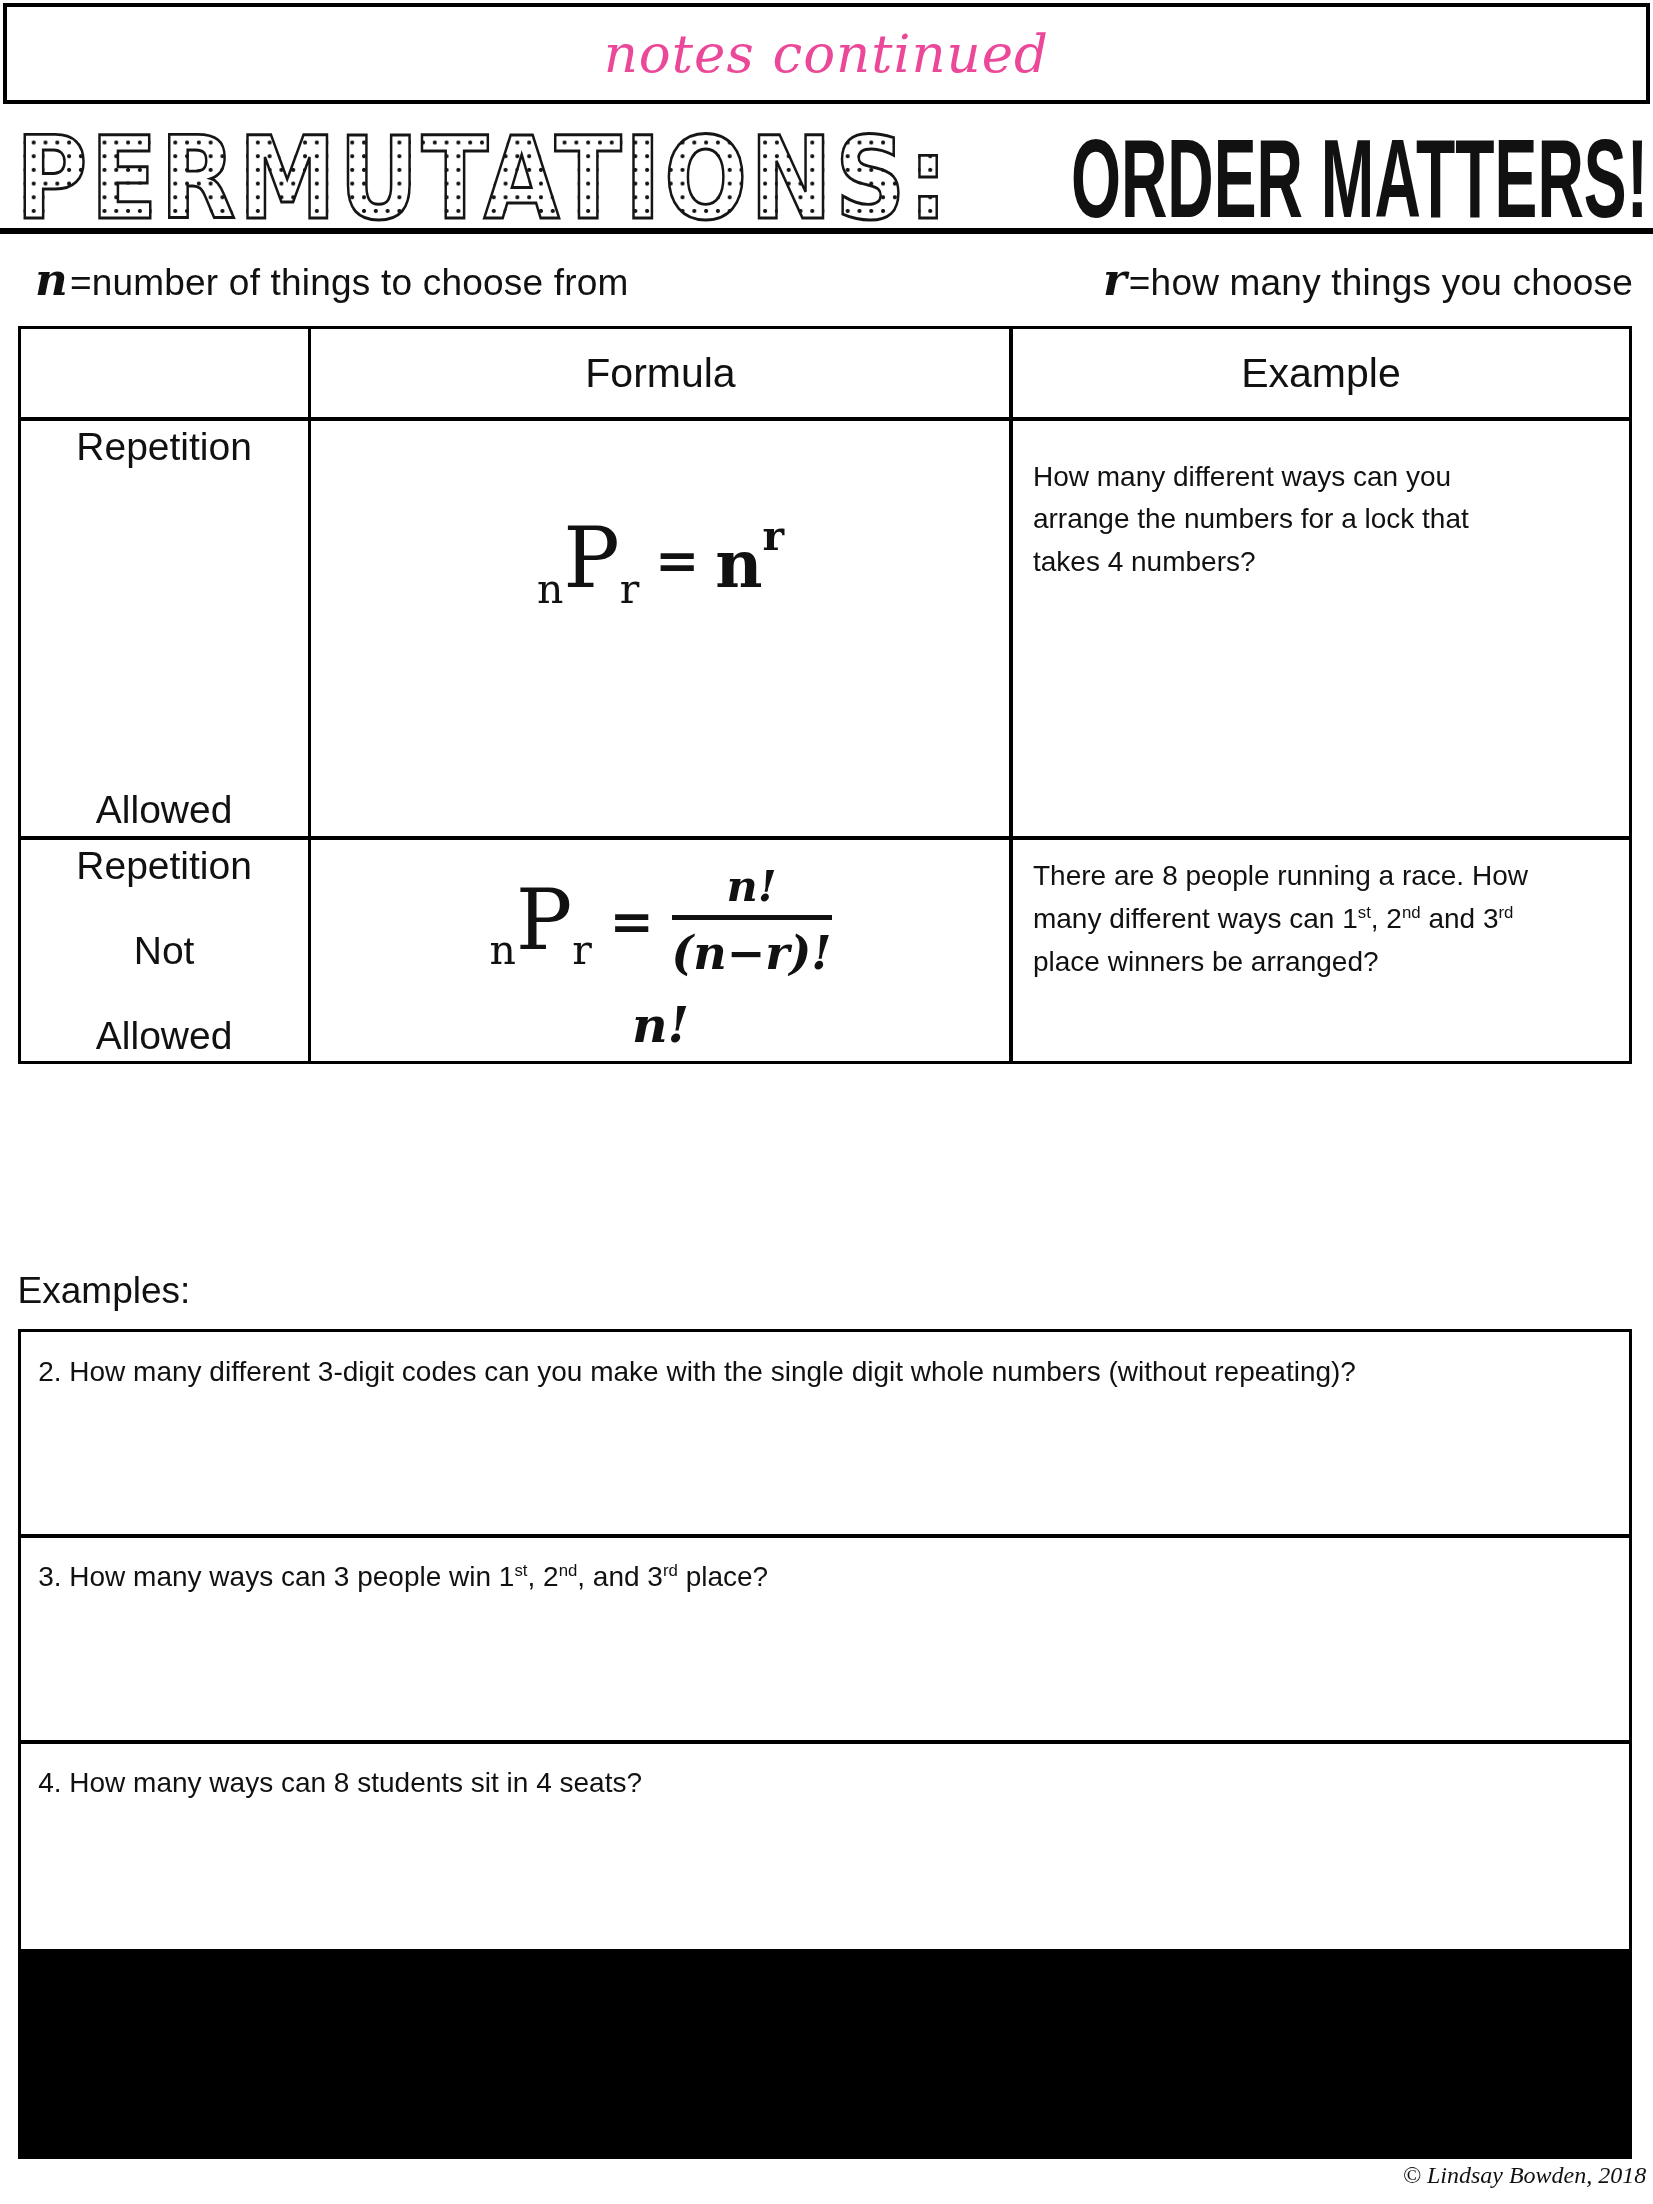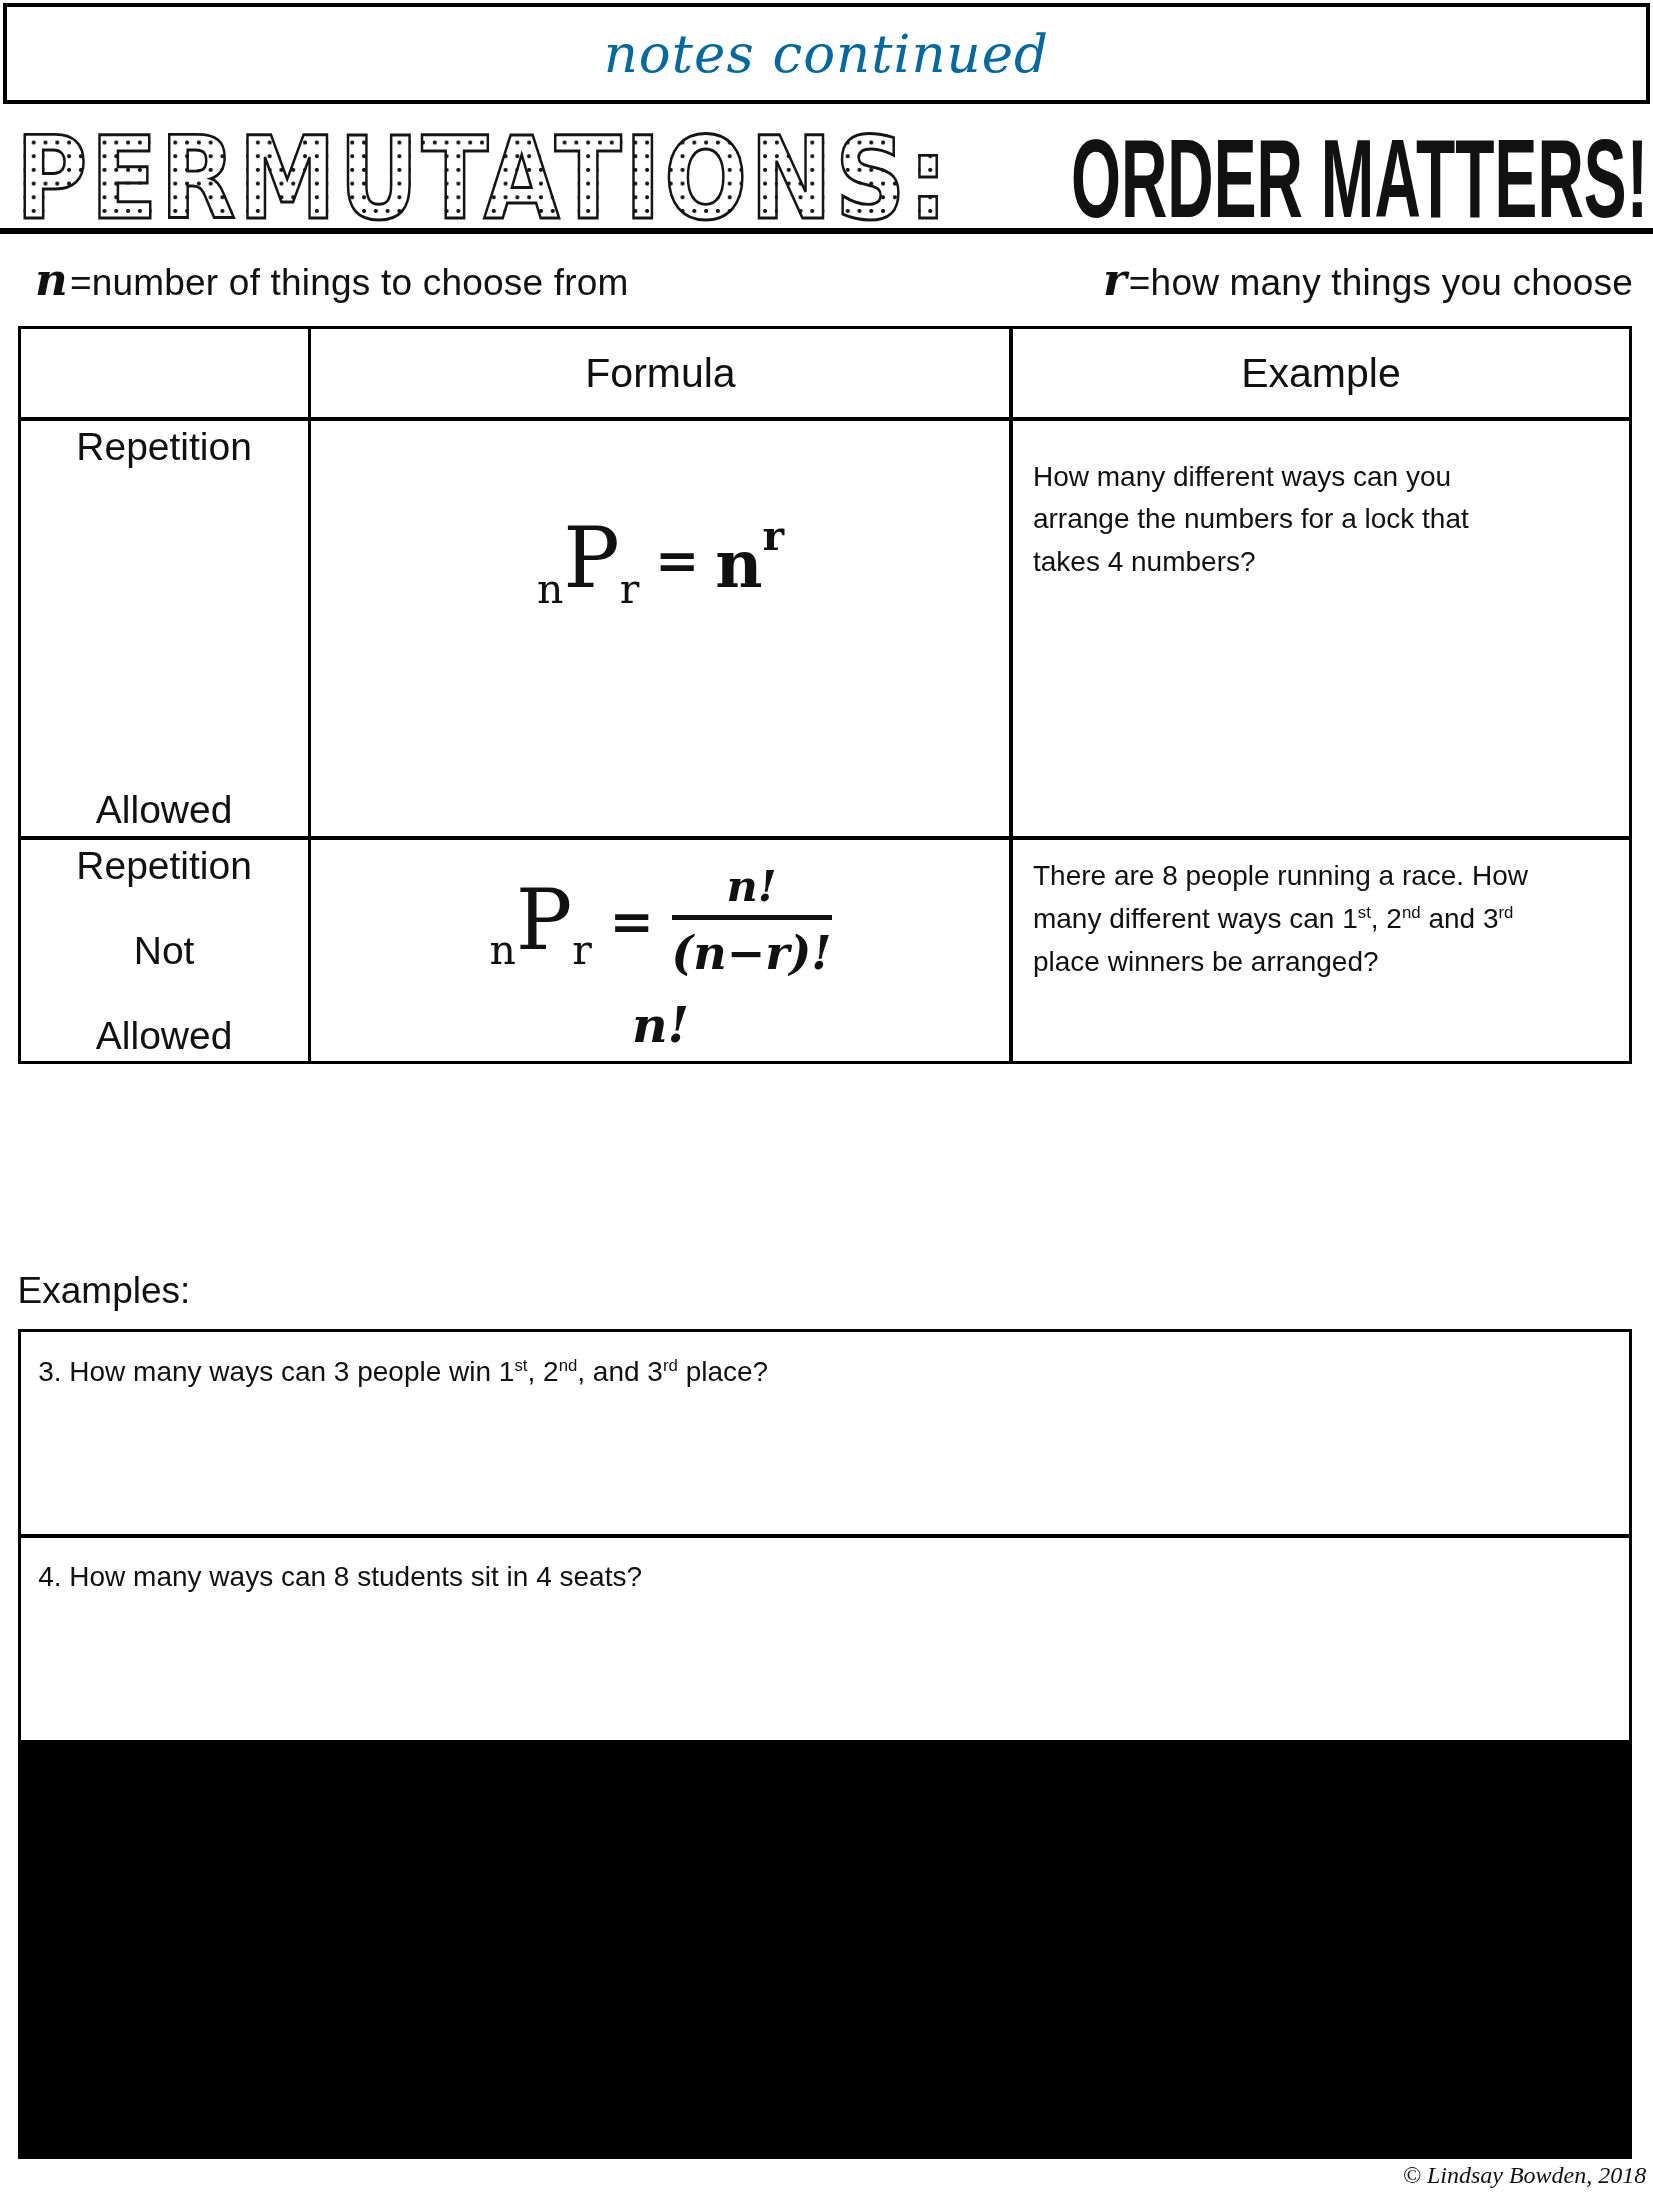--- a/index.html
+++ b/index.html
@@ -11,21 +11,21 @@
   }
 
   
   .notes-box {
     position:absolute; left:2.9px; top:2.9px; width:1647px; height:101px;
     border:4.9px solid #000; background:#fff;
     display:flex; align-items:center; justify-content:center;
   }
   .notes-text {
     font-family:"DejaVu Serif", serif; font-style:italic;
-    font-size:53px; letter-spacing:1px; color:#0369a1;
+    font-size:53px; letter-spacing:1px; color:#ec4899;
   }
 
   
   .title-deco {
     position:absolute; left:15.7px; top:122px;
     font-family:"DejaVu Sans", sans-serif; font-weight:700;
     font-size:98px; line-height:1; letter-spacing:2.9px; white-space:nowrap;
     transform:scaleY(1.16); transform-origin:left top;
     -webkit-text-stroke:2.5px #151515;
     color:transparent;
@@ -181,20 +181,23 @@
     <div class="note-formula">n!</div>
   </div>
   <div class="cell example-cell">
     <div class="inner2"><span>There are 8 people running a race. How many different ways can 1</span><sup>st</sup><span>, 2</span><sup>nd</sup><span> and 3</span><sup>rd</sup><span> place winners be arranged?</span></div>
   </div>
 </div>
 
 <div class="examples-label">Examples:</div>
 <div class="examples-box">
   <div class="q-row">
+    <div class="q-text"><span>2. How many different 3-digit codes can you make with the single digit whole numbers (without repeating)?</span></div>
+  </div>
+  <div class="q-row">
     <div class="q-text"><span>3. How many ways can 3 people win 1</span><sup>st</sup><span>, 2</span><sup>nd</sup><span>, and 3</span><sup>rd</sup><span> place?</span></div>
   </div>
   <div class="q-row">
     <div class="q-text"><span>4. How many ways can 8 students sit in 4 seats?</span></div>
   </div>
 </div>
 
 <div class="footer-credit">© Lindsay Bowden, 2018</div>
 
 

